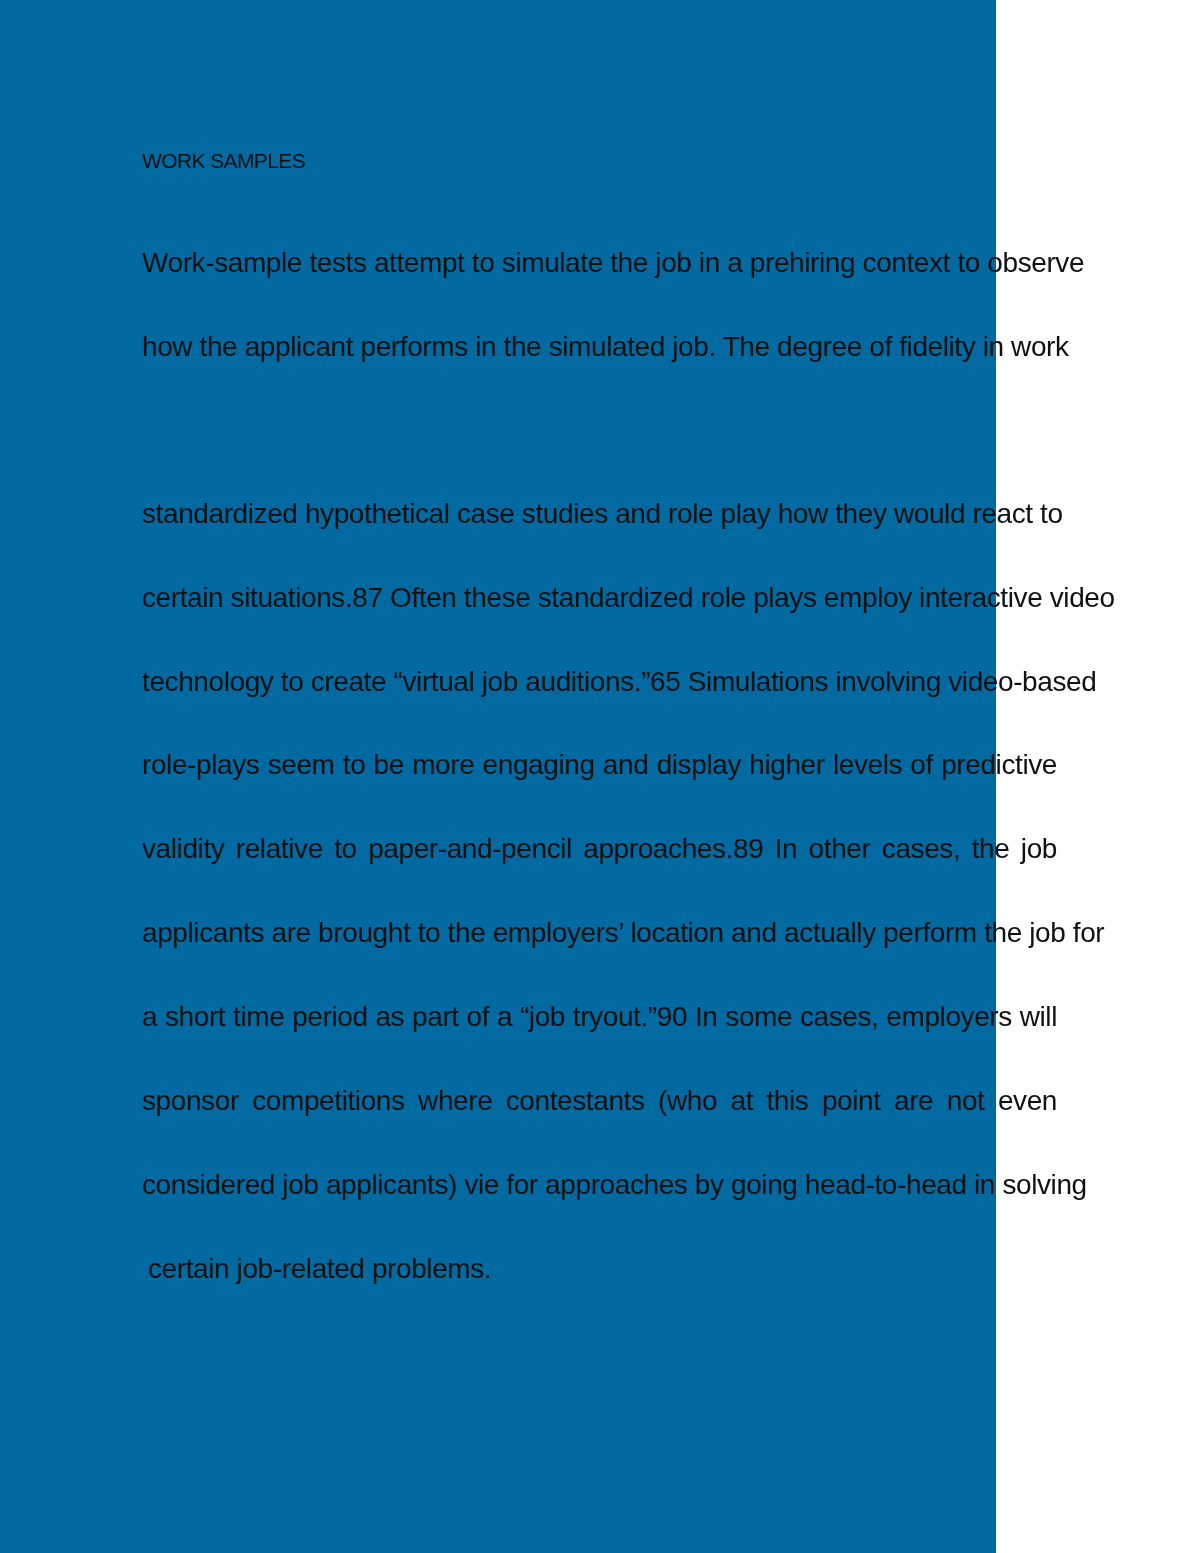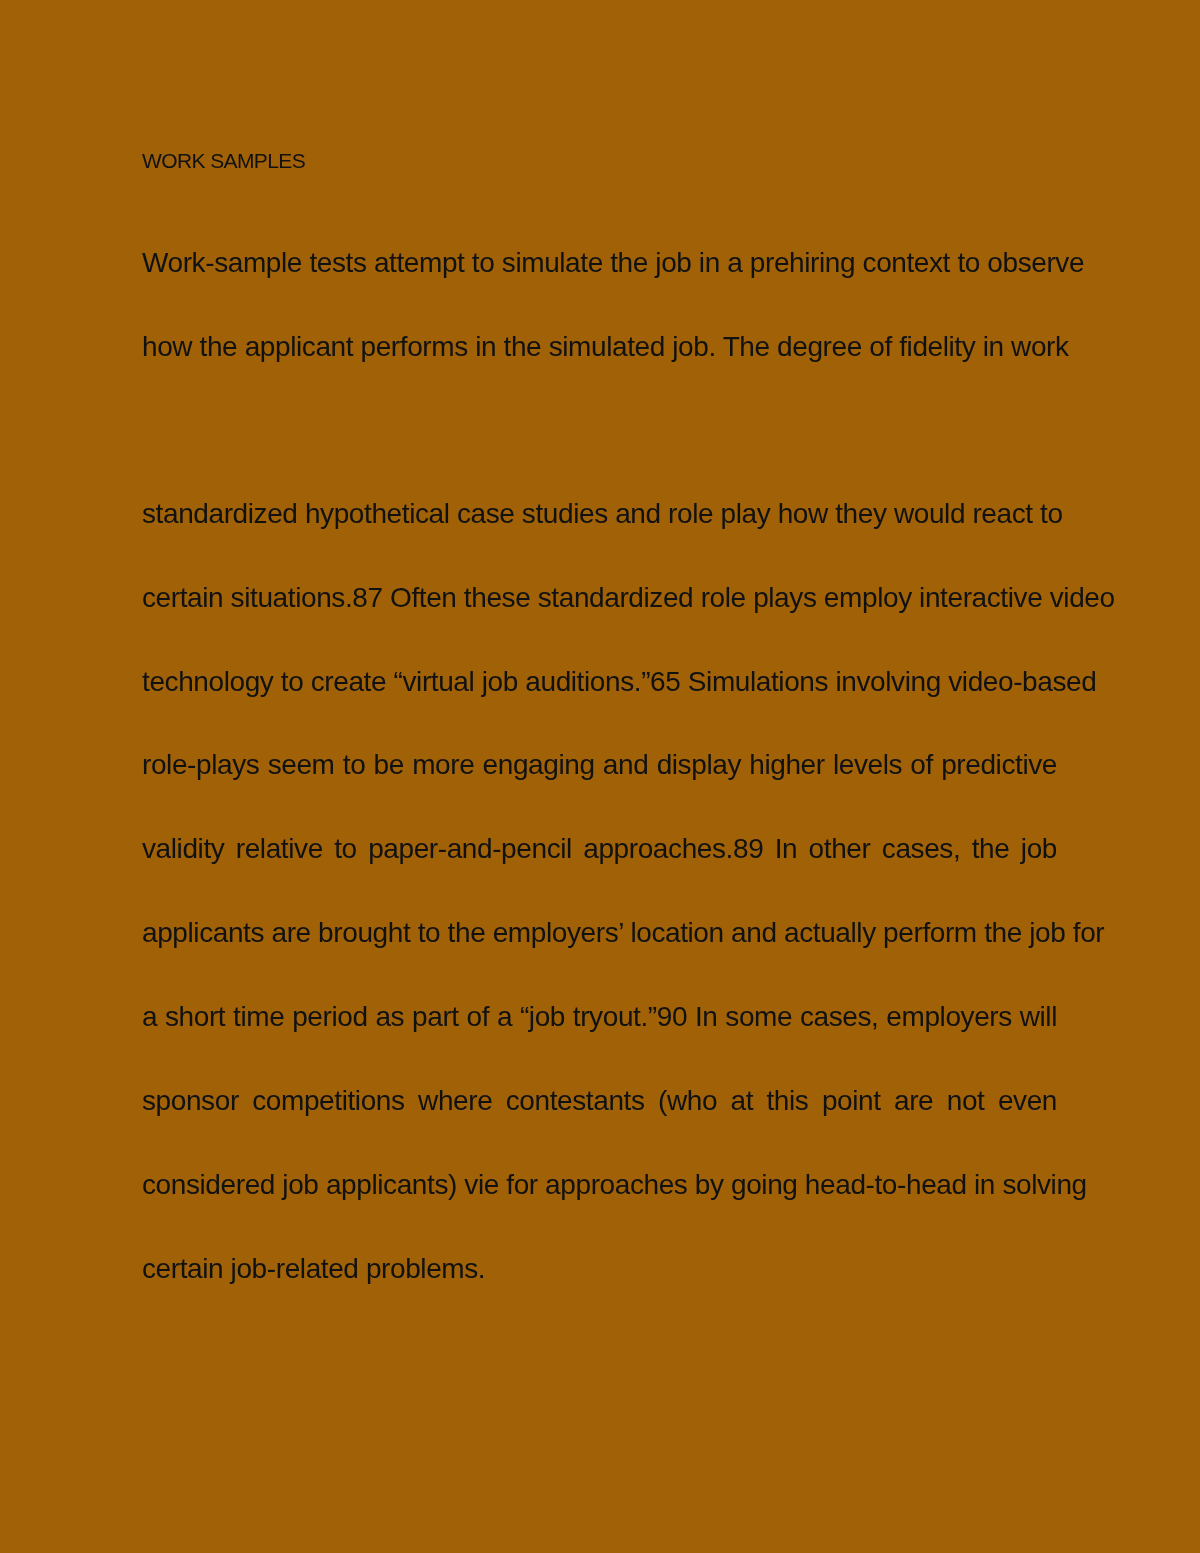--- a/index.html
+++ b/index.html
@@ -11,23 +11,23 @@
       width: 1200px;
       height: 1553px;
       position: relative;
       overflow: hidden;
       font-family: "Liberation Sans", sans-serif;
       color: #111111;
     }
     .page {
       position: absolute;
       left: 0; top: 0;
-      width: 1200px;
+      width: 996px;
       height: 1553px;
-      background: #a16207;
+      background: #0369a1;
     }
     .heading {
       position: absolute;
       left: 142px;
       top: 146px;
       font-size: 21px;
       letter-spacing: -0.6px;
       line-height: 30px;
       white-space: nowrap;
     }
@@ -37,20 +37,21 @@
       width: 915px;
       font-size: 28px;
       line-height: 30px;
       letter-spacing: -0.4px;
       white-space: nowrap;
       text-align: justify;
       text-align-last: justify;
     }
     .line.last {
       text-align-last: left;
+      margin-left: 6px;
     }
   </style>
 </head>
 <body>
 
 <div class="page">
   <div class="heading">WORK SAMPLES</div>
 
   <div class="line" style="top:248px">Work-sample tests attempt to simulate the job in a prehiring context to observe</div>
   <div class="line" style="top:332px">how the applicant performs in the simulated job. The degree of fidelity in work</div>

